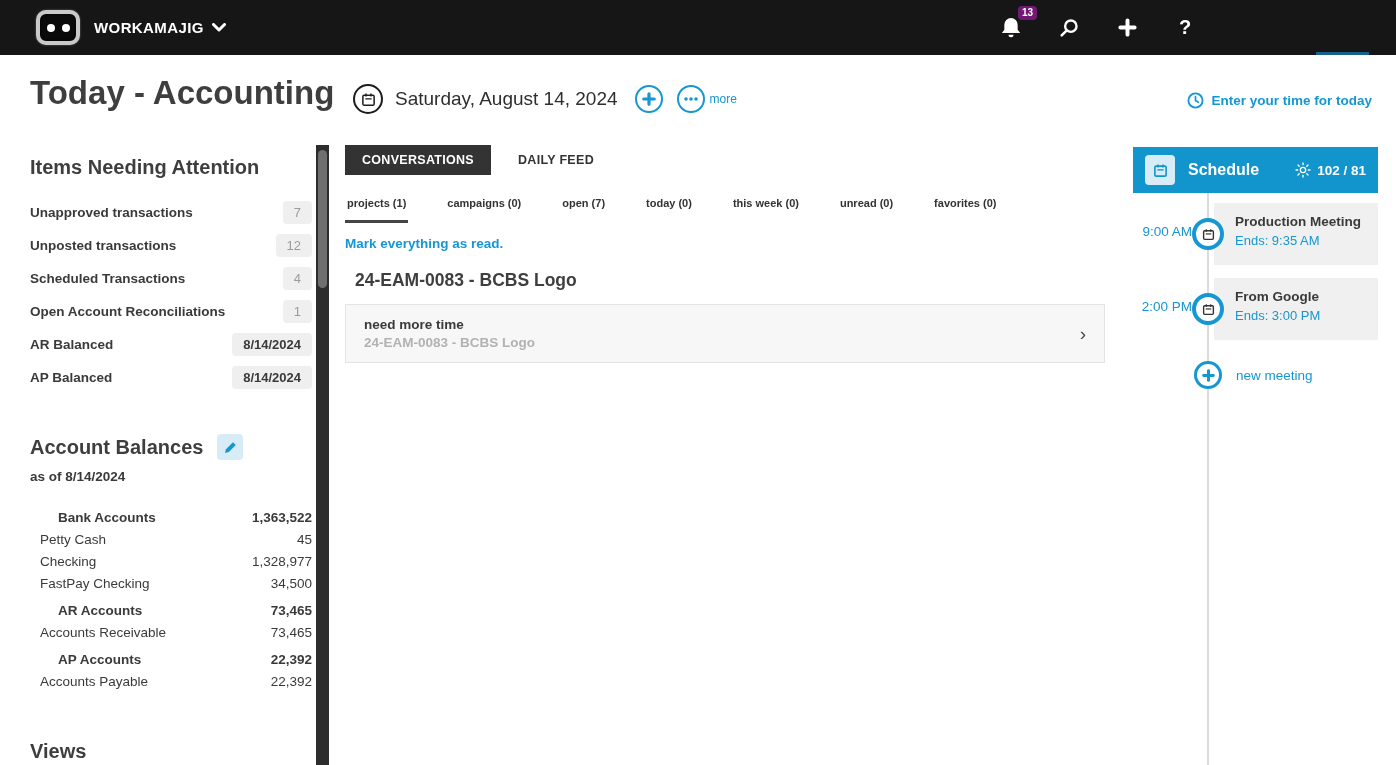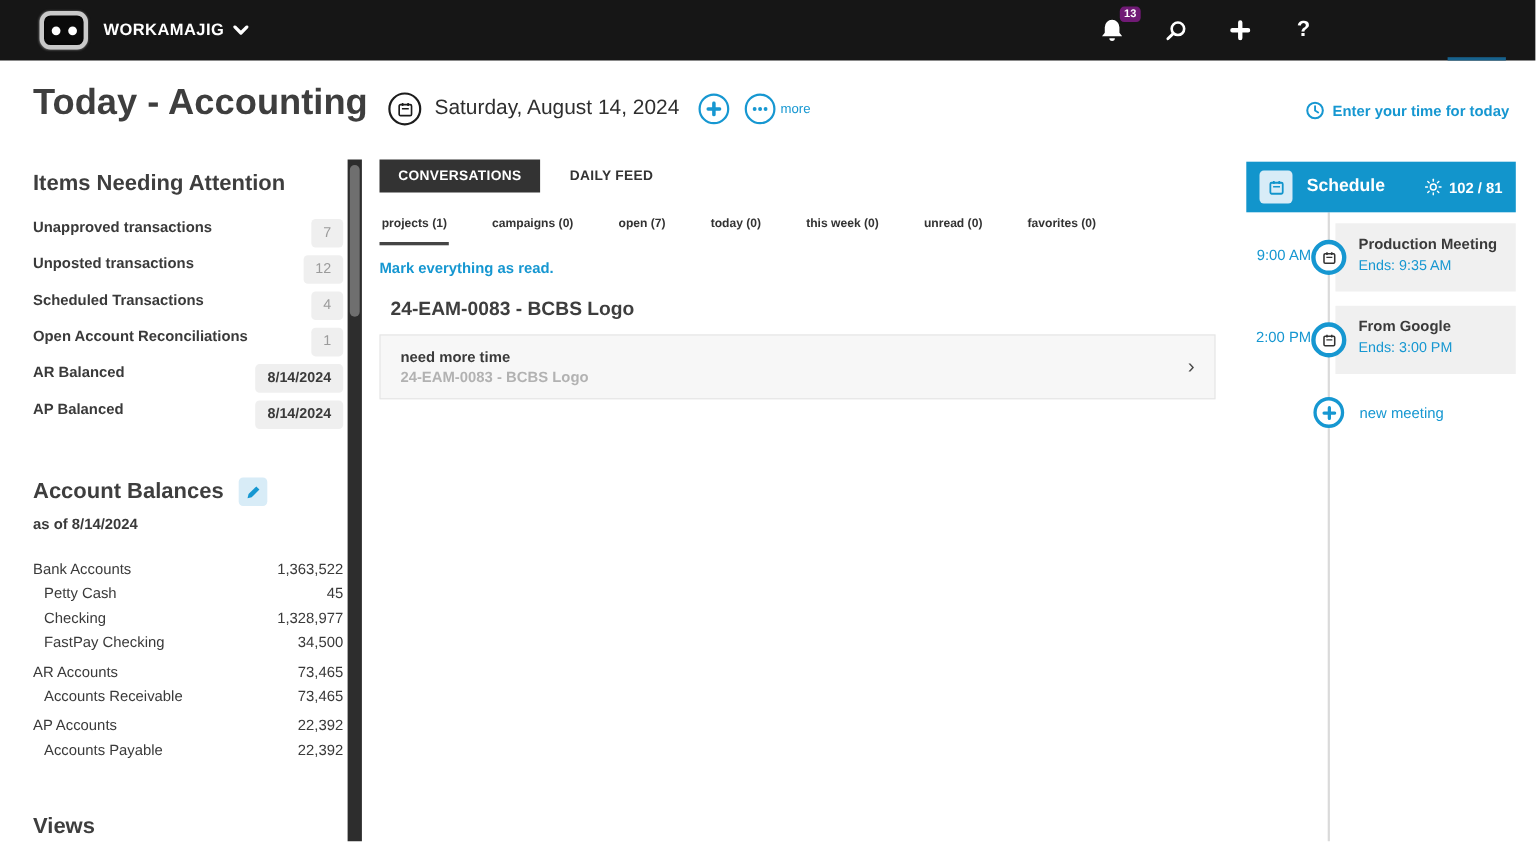--- a/index.html
+++ b/index.html
@@ -36,36 +36,36 @@
                display:flex; align-items:center; justify-content:center; cursor:pointer; background:#fff; }
   .add-circle { margin-left:17px; }
   .more-btn { margin-left:14px; display:flex; align-items:center; gap:5px; cursor:pointer; }
   .more-label { color:#1697d1; font-size:12px; }
   .enter-time { position:absolute; right:24px; top:92px; display:flex; align-items:center; gap:7px;
                 color:#1697d1; font-size:13.5px; font-weight:bold; cursor:pointer; }
 
   
   .sidebar { position:absolute; left:30px; top:156px; width:282px; }
   .section-title { font-size:20px; font-weight:bold; color:#3e3e3e; }
-  .attn-row { display:flex; justify-content:space-between; 
+  .attn-row { display:flex; justify-content:space-between; align-items:center;
               height:26px; margin-top:7px; cursor:pointer; }
   .attn-row:first-of-type { margin-top:20px; }
   .attn-label { font-size:13.5px; font-weight:600; color:#3a3a3a; }
   .pill { background:#efefef; border-radius:4px; font-size:13px; color:#9b9b9b;
           padding:4px 11px; min-width:26px; text-align:center; }
   .pill.date { color:#3a3a3a; font-weight:bold; }
   .balances { margin-top:44px; }
   .bal-head { display:flex; align-items:center; gap:14px; }
   .edit-chip { width:26px; height:26px; background:#d8ecf7; border-radius:4px;
                display:flex; align-items:center; justify-content:center; cursor:pointer; }
   .as-of { font-size:13.5px; font-weight:bold; margin-top:9px; }
   .bal-rows { margin-top:22px; }
   .bal-row { display:flex; justify-content:space-between; font-size:13.5px;
              height:22px; align-items:center; cursor:pointer; }
-  .bal-row.group { font-weight:normal; margin-top:5px; }
+  .bal-row.group { font-weight:bold; margin-top:5px;margin-left:28px; }
   .bal-row.sub .bal-label { padding-left:10px; }
   .views-title { margin-top:48px; }
   .side-scroll { position:absolute; left:316px; top:145px; width:13px; height:620px;
                  background:#2d2d2d; }
   .side-thumb { position:absolute; left:2px; top:5px; width:9px; height:138px;
                 background:#6f6f6f; border-radius:5px; cursor:pointer; }
 
   
   .main { position:absolute; left:345px; top:145px; width:760px; }
   .tabs { display:flex; }

